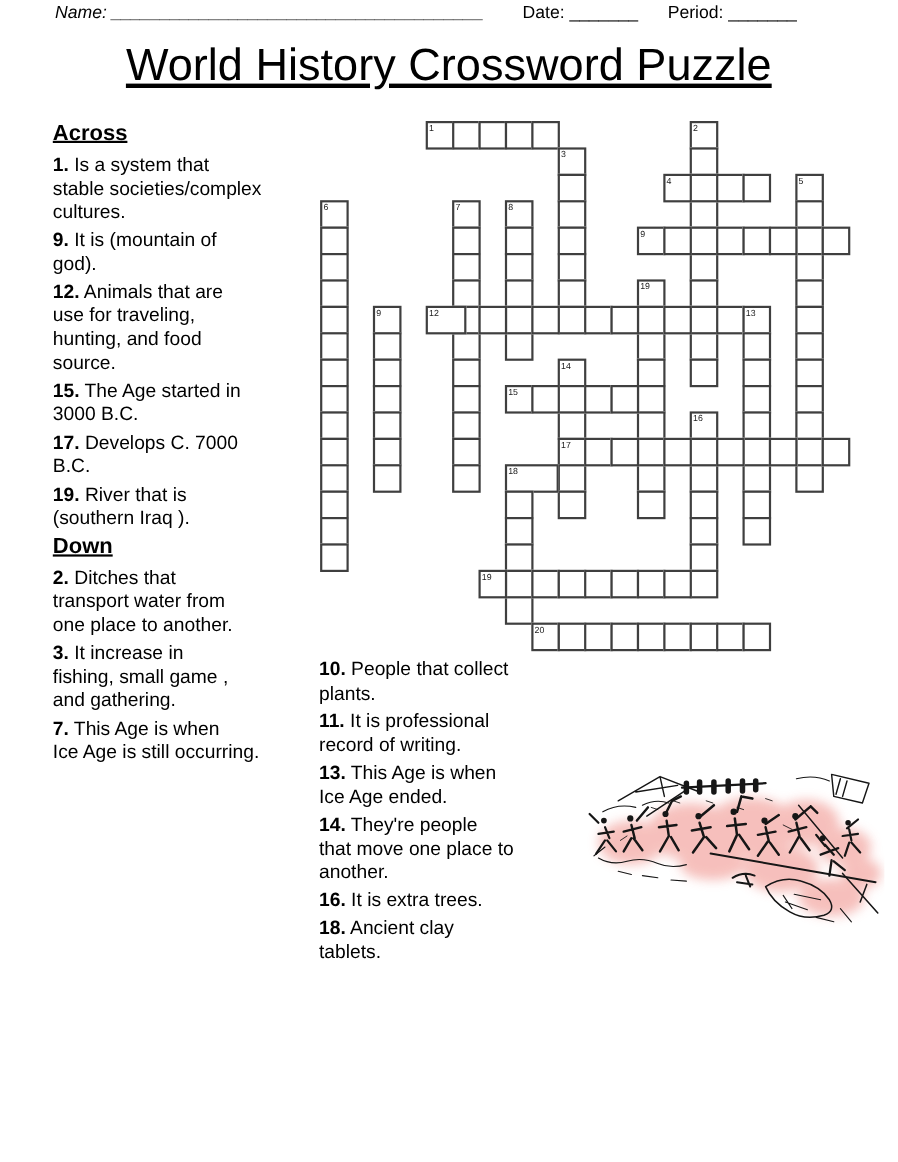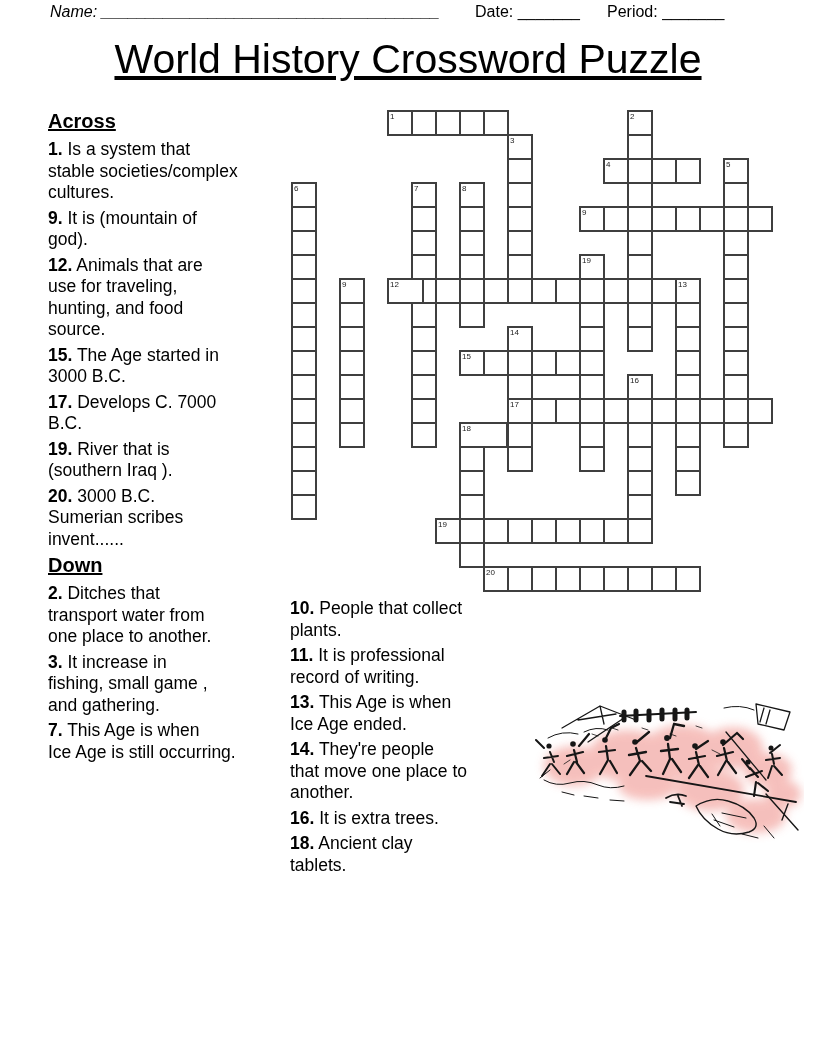--- a/index.html
+++ b/index.html
@@ -82,23 +82,20 @@
         <p class="clue"><b>12.</b> <span class="clue-text">Animals that are
 use for traveling,
 hunting, and food
 source.</span></p>
         <p class="clue"><b>15.</b> <span class="clue-text">The Age started in
 3000 B.C.</span></p>
         <p class="clue"><b>17.</b> <span class="clue-text">Develops C. 7000
 B.C.</span></p>
         <p class="clue"><b>19.</b> <span class="clue-text">River that is
 (southern Iraq ).</span></p>
-        <p class="clue"><b>20.</b> <span class="clue-text">3000 B.C.
-Sumerian scribes
-invent......</span></p>
       </div>
     <h2 class="clue-heading second">Down</h2>
     <div id="down-list-1">
         <p class="clue"><b>2.</b> <span class="clue-text">Ditches that
 transport water from
 one place to another.</span></p>
         <p class="clue"><b>3.</b> <span class="clue-text">It increase in
 fishing, small game ,
 and gathering.</span></p>
         <p class="clue"><b>7.</b> <span class="clue-text">This Age is when

